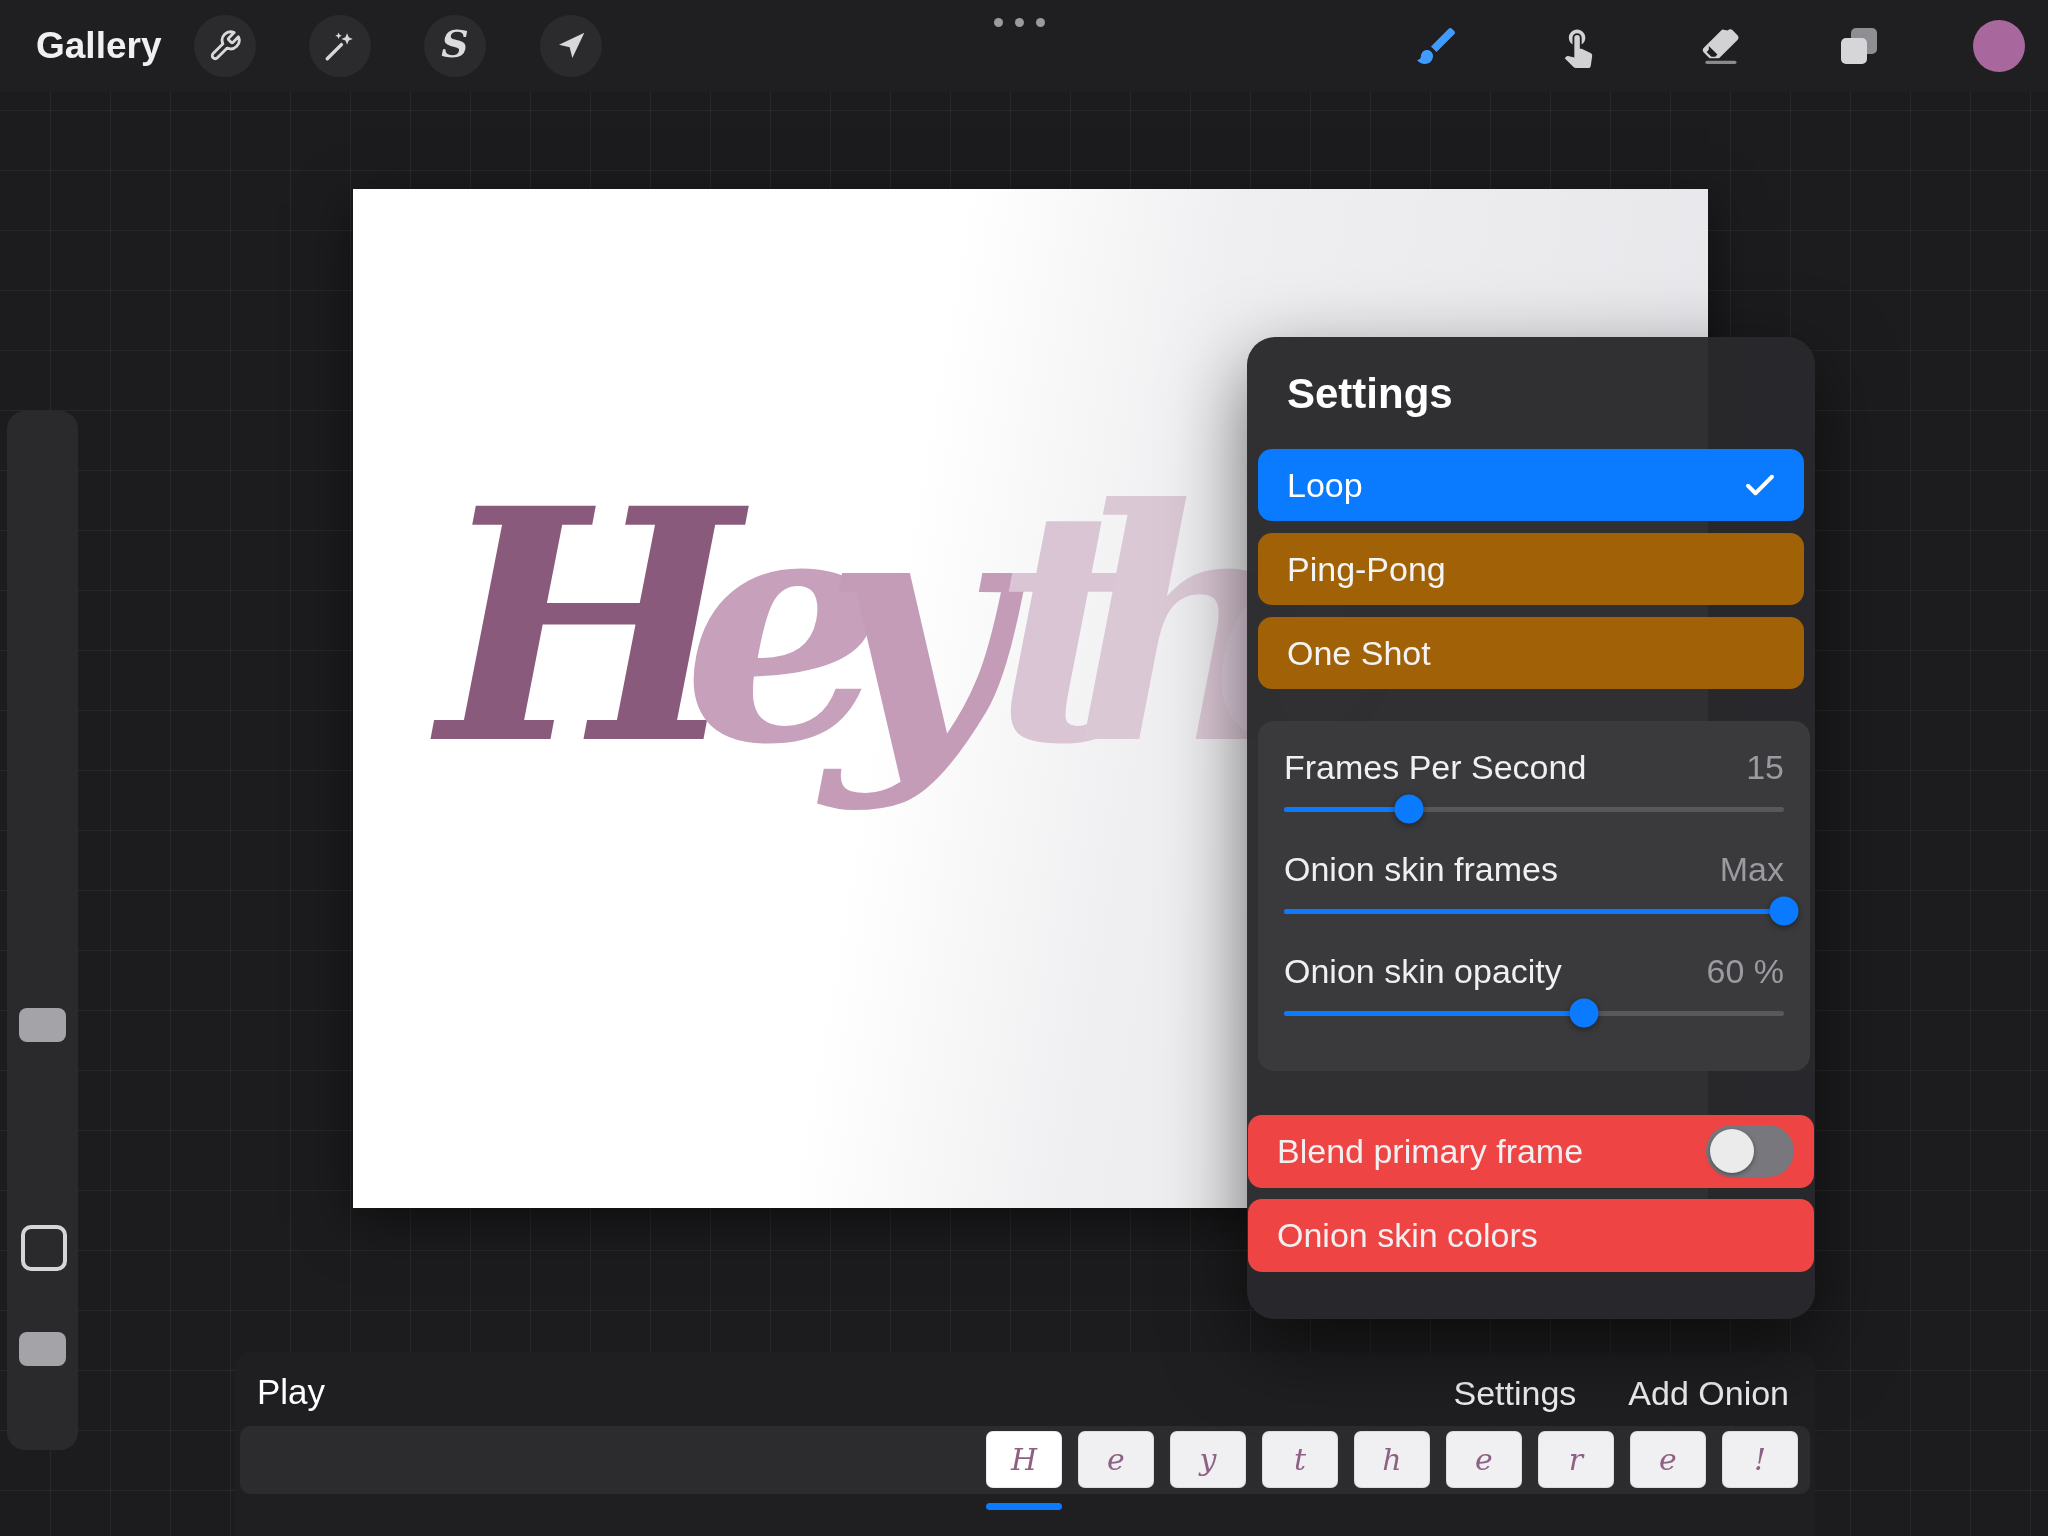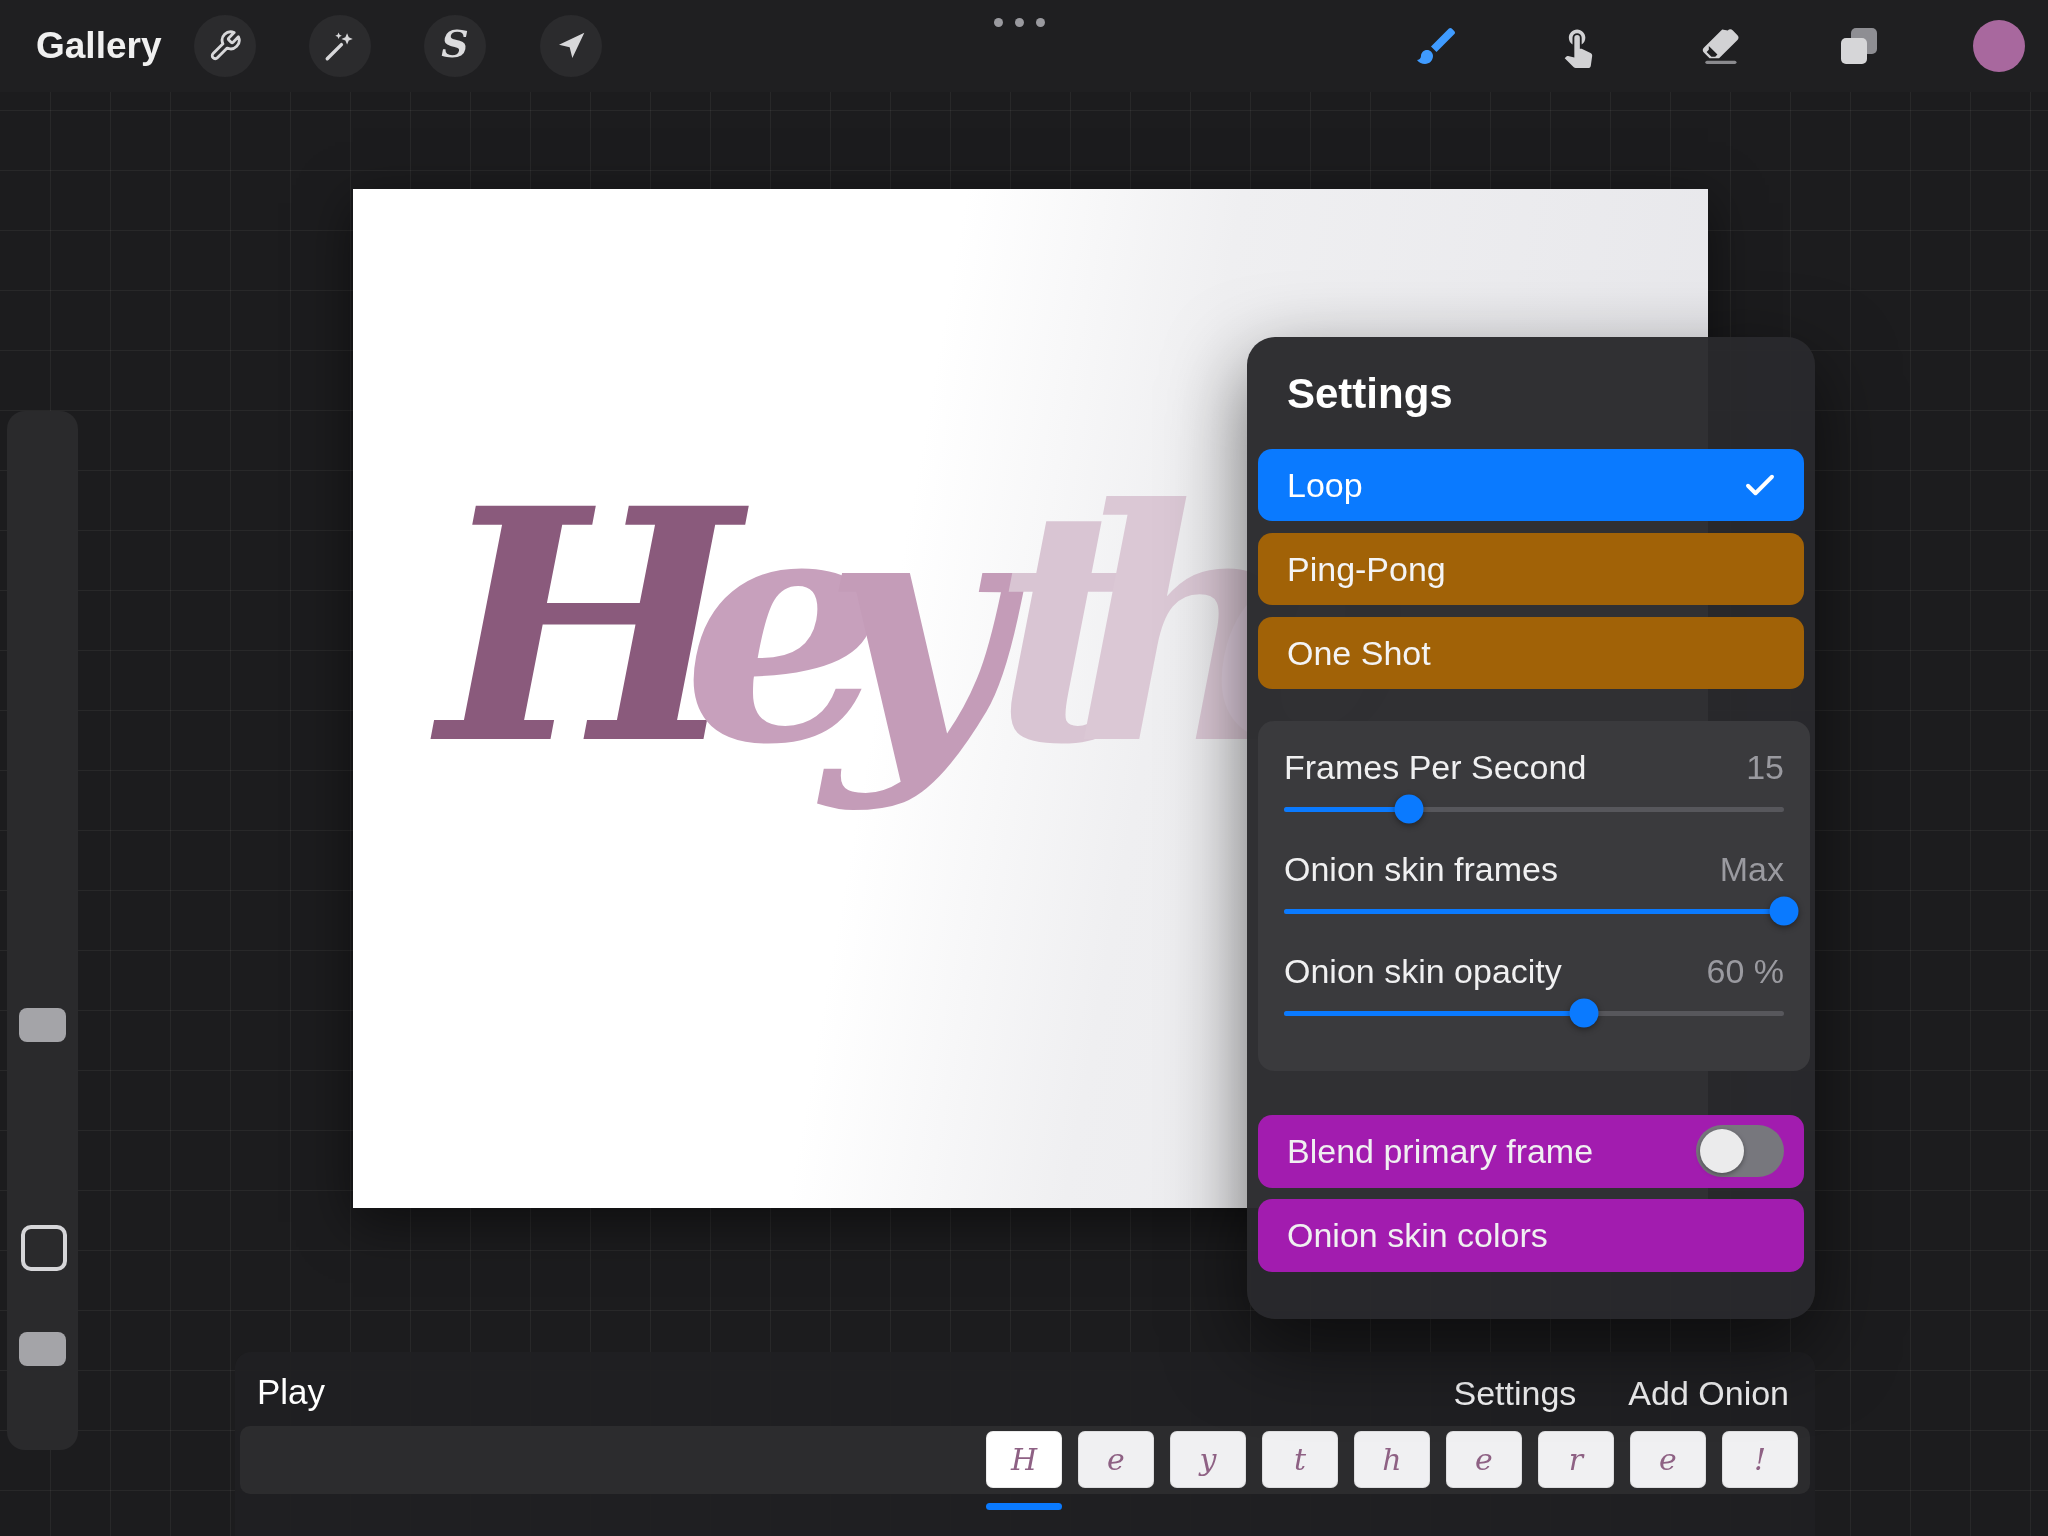--- a/index.html
+++ b/index.html
@@ -48,21 +48,21 @@
   .slider-group{margin:32px 5px 0 11px;height:350px;border-radius:16px;background:#3a3a3d;
     box-sizing:border-box;padding:24px 26px 0 26px;}
   .srow-head{display:flex;justify-content:space-between;align-items:center;height:44px;}
   .slabel{font-size:34px;color:#f0f0f1;}
   .svalue{font-size:34px;color:#9a9aa0;}
   .slider{position:relative;height:28px;margin:6px 0 24px 0;}
   .slider .track{position:absolute;left:0;right:0;top:12px;height:5px;border-radius:3px;background:#57575c;}
   .slider .fill{position:absolute;left:0;top:12px;height:5px;border-radius:3px;background:var(--accent,#0a7aff);width:var(--pct,50%);}
   .slider .thumb{position:absolute;top:14px;left:var(--pct,50%);width:29px;height:29px;border-radius:50%;
     background:var(--accent,#0a7aff);transform:translate(-50%,-50%);box-shadow:0 2px 6px rgba(0,0,0,.4);}
-  .prow{position:relative;margin:0 11px;height:73px;border-radius:14px;background:#a21caf;
+  .prow{position:relative;margin:0 1px;height:73px;border-radius:14px;background:#ef4444;
     display:flex;align-items:center;padding-left:29px;box-sizing:border-box;font-size:34px;color:#f0f0f1;}
   .prow.blend{margin-top:44px;}
   .prow.colors{margin-top:11px;}
   .switch{position:absolute;right:20px;top:10px;width:88px;height:52px;border-radius:26px;background:#77777d;}
   .switch .knob{position:absolute;left:4px;top:4px;width:44px;height:44px;border-radius:50%;background:#ebebec;box-shadow:0 2px 5px rgba(0,0,0,.35);}
   
   .timeline{position:absolute;left:235px;top:1352px;width:1580px;height:184px;background:rgba(32,32,34,0.97);
     border-radius:16px 16px 0 0;z-index:35;}
   .play{position:absolute;left:22px;top:20px;font-size:35px;font-weight:400;color:#ffffff;}
   .tl-actions{position:absolute;right:26px;top:22px;display:flex;gap:52px;}

